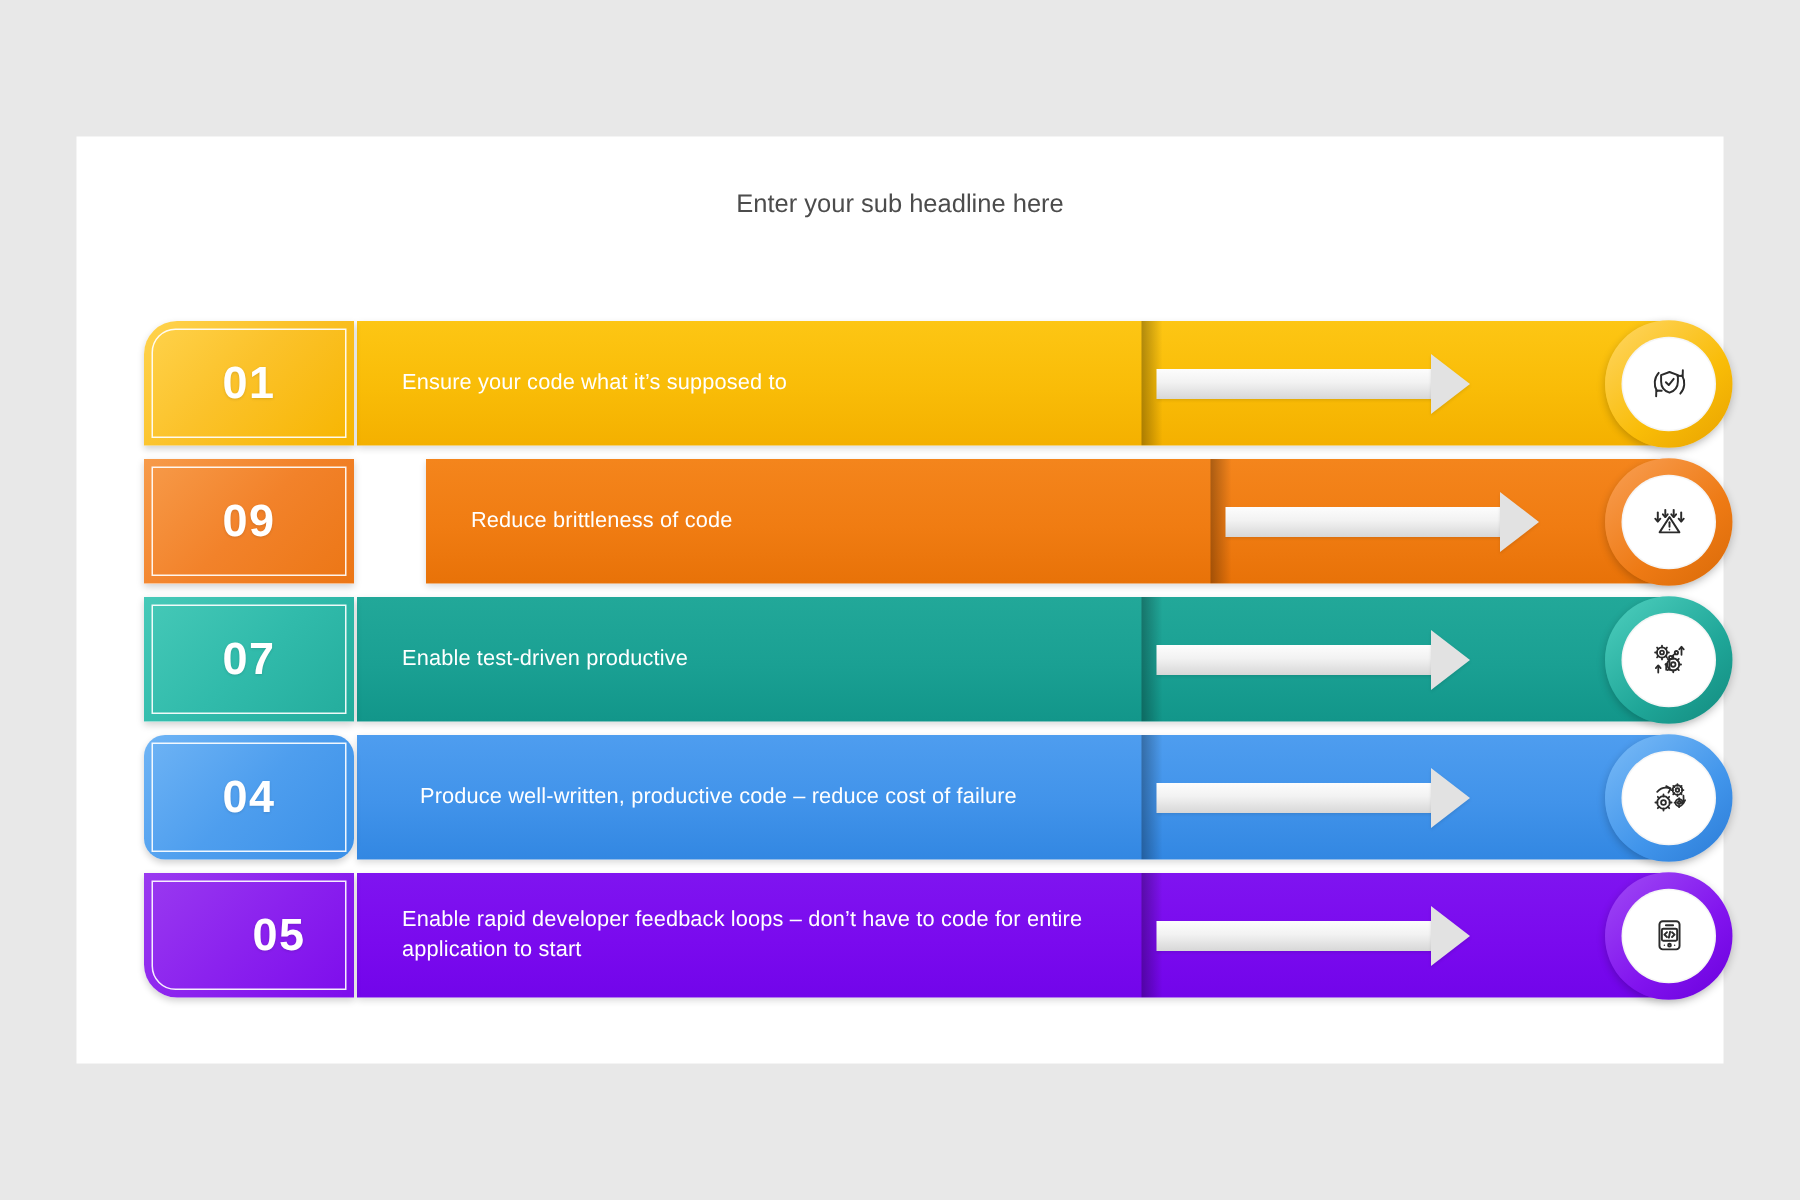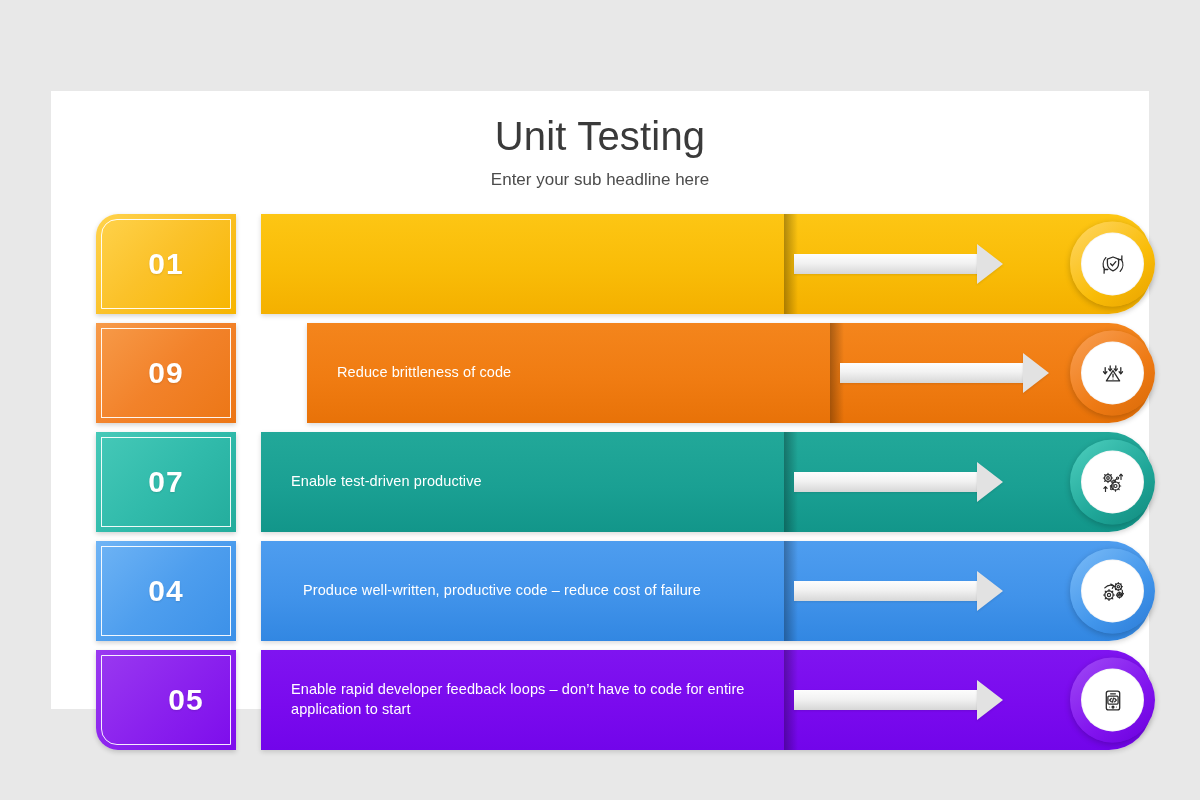--- a/index.html
+++ b/index.html
@@ -25,25 +25,24 @@
     font-size: 17px; color: #4c4c4c; margin-top: 12px; font-weight: 400;
   }
   
   #rows {
     position: absolute;
     left: 45px; top: 123px;
     width: 1055px;
   }
   .row {
     position: relative;
-    height: 100px;
+    height: 83px;
     margin-bottom: 9px;
     display: flex;
     align-items: stretch;
-    gap: 23px;
   }
   .row:last-child { margin-bottom: 0; }
 
   
   .numbox {
     position: relative;
     width: 140px; flex: 0 0 140px;
     display: flex; align-items: center; justify-content: center;
     box-shadow: 0 2px 5px rgba(0,0,0,.18);
     z-index: 3;
@@ -139,46 +138,46 @@
   .r1 .badge  { background: linear-gradient(140deg,#FFD766 0%,#F9BC07 60%,#E8A200 100%); }
 
   .r2 .numbox { background: linear-gradient(135deg,#F79B4A 0%,#F2822A 50%,#EC7615 100%); }
   .r2 .bar    { background: linear-gradient(180deg,#F4851C 0%,#F07C12 55%,#E87208 100%); margin-left: 48px; }
   .r2 .badge  { background: linear-gradient(140deg,#F9A055 0%,#EE7A14 60%,#D96A08 100%); }
 
   .r3 .numbox { background: linear-gradient(135deg,#46C9B8 0%,#31BBAB 50%,#23AC9C 100%); }
   .r3 .bar    { background: linear-gradient(180deg,#22A899 0%,#1AA093 55%,#12968A 100%); }
   .r3 .badge  { background: linear-gradient(140deg,#4FD0BF 0%,#1FA698 60%,#128A7E 100%); }
 
-  .r4 .numbox { background: linear-gradient(135deg,#6FB4F5 0%,#4E9EEE 50%,#3B90E8 100%); }
+  .r4 .numbox { background: linear-gradient(135deg,#6FB4F5 0%,#4E9EEE 50%,#3B90E8 100%); border-radius: 14px; }
   .r4 .bar    { background: linear-gradient(180deg,#4E9DEF 0%,#4193EA 55%,#3287E2 100%); padding-left: 12px; }
   .r4 .badge  { background: linear-gradient(140deg,#7CBCF7 0%,#4195EB 60%,#2B7BD6 100%); }
 
   .r5 .numbox { background: linear-gradient(135deg,#9A3AF0 0%,#8B22EE 50%,#7D0CEC 100%); padding-left: 40px; }
   .r5 .bar    { background: linear-gradient(180deg,#7F14F0 0%,#7A0AEE 55%,#7205EA 100%); }
   .r5 .badge  { background: linear-gradient(140deg,#A04BF5 0%,#8113EE 60%,#6A00DC 100%); }
 </style>
 </head>
 <body>
 
 <div id="slide">
 
   <div id="header">
-    <div id="title">Unit Testing</div>
     <div id="subtitle">Enter your sub headline here</div>
   </div>
 
   <div id="rows">
 
     <div class="row r1 first">
       <div class="numbox">
         <span class="inner-border"></span>
         <span class="numtext">01</span>
       </div>
       <div class="bar">
+        <div class="bartext">Ensure your code what it’s supposed to</div>
         <div class="arrow-wrap">
           <span class="fold"></span>
           <span class="arrow-body"></span>
           <span class="arrow-head"></span>
         </div>
       </div>
       <div class="badge">
         <div class="disc">
           <svg width="34" height="34" viewBox="0 0 34 34" fill="none" stroke="#2b2b2b" stroke-width="1.3" stroke-linecap="round" stroke-linejoin="round">
             <path d="M17 9.5 l5.6 2.1 v4.2 c0 3.6 -2.4 6.4 -5.6 7.5 c-3.2 -1.1 -5.6 -3.9 -5.6 -7.5 v-4.2 z"></path>

